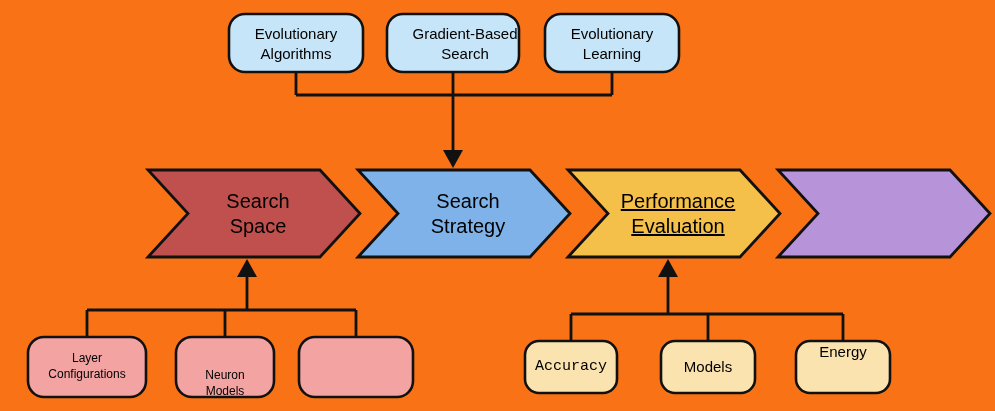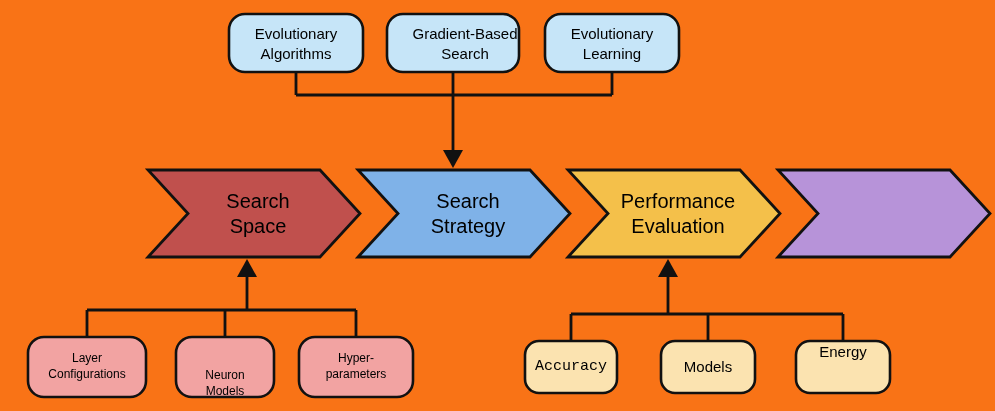--- a/index.html
+++ b/index.html
@@ -96,27 +96,25 @@
 Algorithms</div>
   <div class="lbl box-lbl" style="left:453px; top:43px;margin-left:12px;">Gradient-Based
 Search</div>
   <div class="lbl box-lbl" style="left:612px; top:43px;">Evolutionary
 Learning</div>
 
   <div class="lbl stage-lbl" style="left:258px; top:214px;">Search
 Space</div>
   <div class="lbl stage-lbl" style="left:468px; top:214px;">Search
 Strategy</div>
-  <div class="lbl stage-lbl" style="left:678px; top:214px;">Performance
+  <div class="lbl stage-lbl" style="left:678px; top:214px;text-decoration:underline;">Performance
 Evaluation</div>
 
   <div class="lbl small-lbl" style="left:87px; top:367px;">Layer
 Configurations</div>
   <div class="lbl small-lbl" style="left:225px; top:384px;">Neuron
 Models</div>
-  <div class="lbl small-lbl" style="left:356px; top:367px;">Hyper-
-parameters</div>
 
   <div class="lbl box-lbl" style="left:571px; top:367px;font-family:Liberation Mono, monospace;">Accuracy</div>
   <div class="lbl box-lbl" style="left:708px; top:367px;">Models</div>
   <div class="lbl box-lbl" style="left:843px; top:352px;">Energy</div>
 
 </div>
 
 </body></html>

